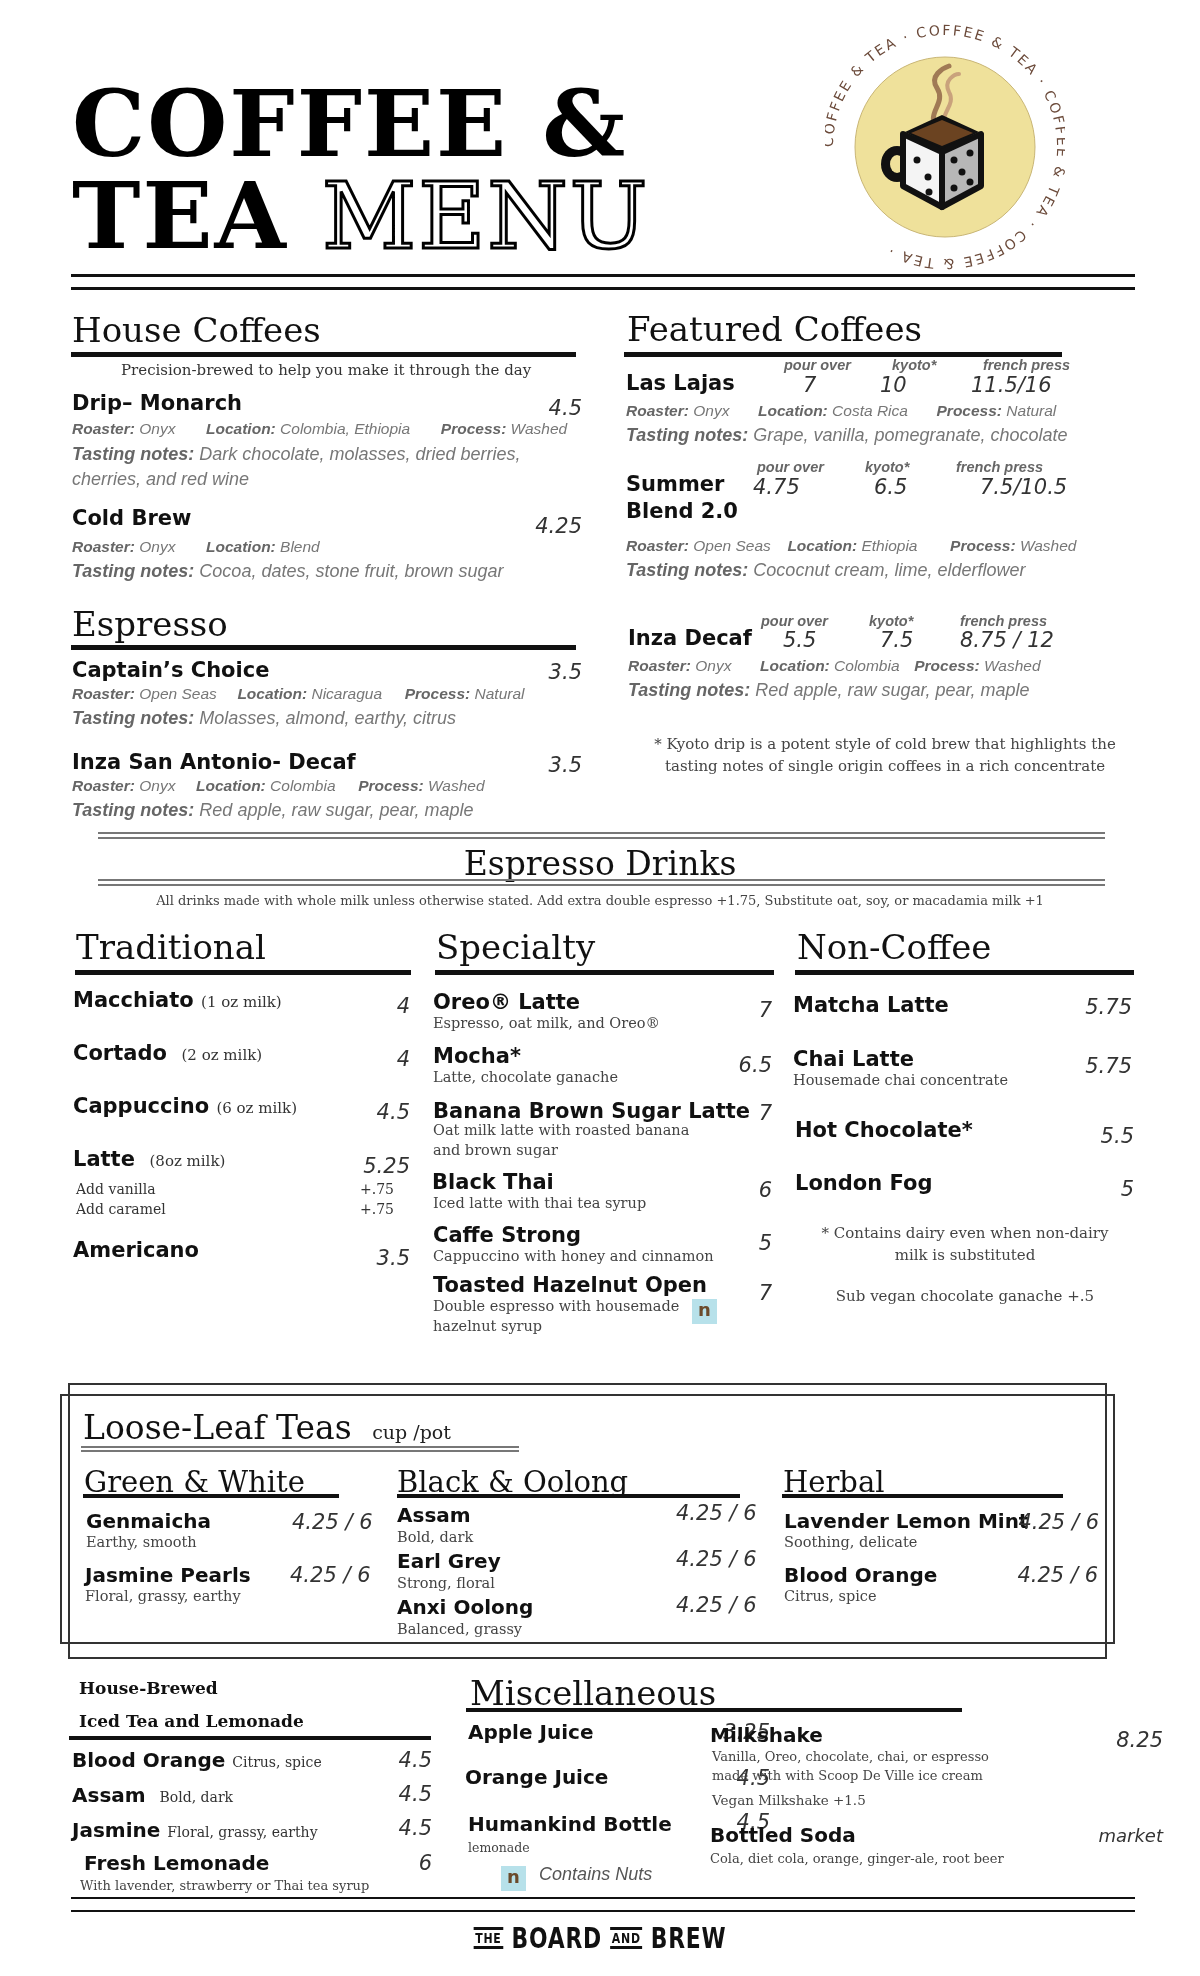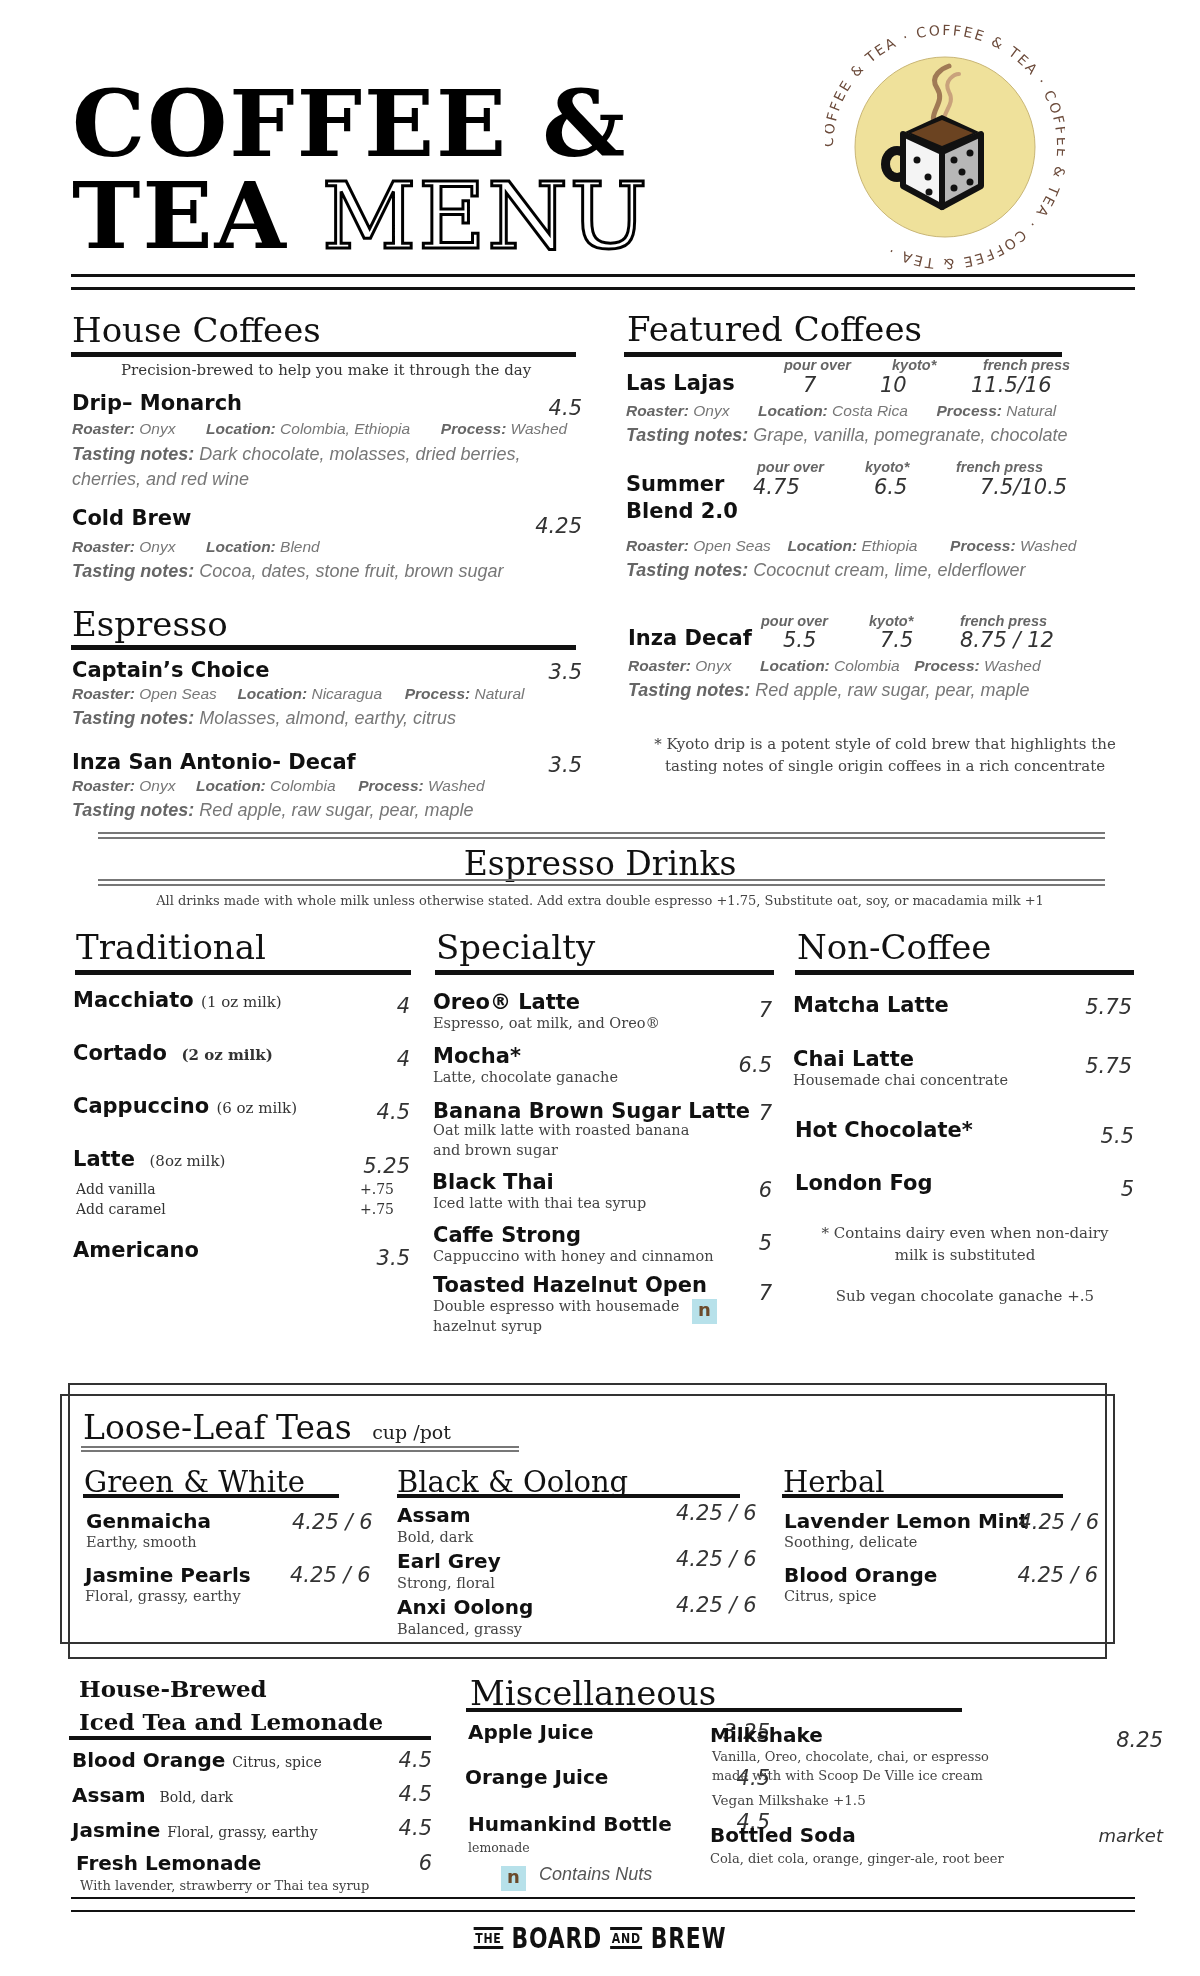--- a/index.html
+++ b/index.html
@@ -227,21 +227,21 @@
   <div class="abs" style="left:0; width:1200px; top:893px; text-align:center; font-family:'DejaVu Serif',serif; font-size:13px; color:#444;">All drinks made with whole milk unless otherwise stated. Add extra double espresso +1.75, Substitute oat, soy, or macadamia milk +1</div>
 
   <div class="sec-h" style="left:76px; top:930px;">Traditional</div>
   <div class="sec-bar" style="left:75px; top:970px; width:336px;"></div>
 
   <div>
     <div class="item-name" style="left:73px; top:990px;"><span>Macchiato</span> <span class="small-serif" style="position:static; font-weight:400;">(1 oz milk)</span></div>
     <div class="price" style="right:790px; top:996px;">4</div>
   </div>
   <div>
-    <div class="item-name" style="left:73px; top:1043px;"><span>Cortado</span> &nbsp;<span class="small-serif" style="position:static; font-weight:700;">(2 oz milk)</span></div>
+    <div class="item-name" style="left:73px; top:1043px;"><span>Cortado</span> &nbsp;<span class="small-serif" style="position:static; font-weight:400;">(2 oz milk)</span></div>
     <div class="price" style="right:790px; top:1049px;">4</div>
   </div>
   <div>
     <div class="item-name" style="left:73px; top:1096px;"><span>Cappuccino</span> <span class="small-serif" style="position:static; font-weight:400;">(6 oz milk)</span></div>
     <div class="price" style="right:790px; top:1102px;">4.5</div>
   </div>
   <div>
     <div class="item-name" style="left:73px; top:1149px;"><span>Latte</span> &nbsp;<span class="small-serif" style="position:static; font-weight:400;">(8oz milk)</span></div>
     <div class="price" style="right:790px; top:1156px;">5.25</div>
     <div class="small-serif" style="left:76px; top:1182px; font-size:14px;">Add vanilla</div>
@@ -366,40 +366,40 @@
     <div class="price" style="right:101px; top:1512px;">4.25 / 6</div>
   </div>
   <div>
     <div class="item-name" style="left:784px; top:1565px; font-size:20px;">Blood Orange</div>
     <div class="desc" style="left:784px; top:1586px;">Citrus, spice</div>
     <div class="price" style="right:102px; top:1565px;">4.25 / 6</div>
   </div>
 </section>
 
 <section>
-  <div class="abs" style="left:79px; top:1672px; font-family:'DejaVu Serif',serif; font-weight:700; font-size:23px; line-height:33px; color:#111;">
+  <div class="abs" style="left:79px; top:1672px; font-family:'DejaVu Serif',serif; font-weight:700; font-size:17px; line-height:33px; color:#111;">
     <div>House-Brewed</div>
     <div>Iced Tea and Lemonade</div>
   </div>
   <div class="sec-bar" style="left:69px; top:1736px; width:362px; height:4px;"></div>
 
   <div>
     <div class="item-name" style="left:72px; top:1750px; font-size:20px;"><span>Blood Orange</span> <span class="small-serif" style="position:static; font-weight:400; font-size:14px;">Citrus, spice</span></div>
     <div class="price" style="right:768px; top:1750px;">4.5</div>
   </div>
   <div>
     <div class="item-name" style="left:72px; top:1785px; font-size:20px;"><span>Assam</span> &nbsp;<span class="small-serif" style="position:static; font-weight:400; font-size:14px;">Bold, dark</span></div>
     <div class="price" style="right:768px; top:1784px;">4.5</div>
   </div>
   <div>
     <div class="item-name" style="left:72px; top:1820px; font-size:20px;"><span>Jasmine</span> <span class="small-serif" style="position:static; font-weight:400; font-size:14px;">Floral, grassy, earthy</span></div>
     <div class="price" style="right:768px; top:1818px;">4.5</div>
   </div>
   <div>
-    <div class="item-name" style="left:76px; top:1853px; font-size:20px;">Fresh Lemonade</div>
+    <div class="item-name" style="left:84px; top:1853px; font-size:20px;">Fresh Lemonade</div>
     <div class="desc" style="left:80px; top:1876px; font-size:13px;">With lavender, strawberry or Thai tea syrup</div>
     <div class="price" style="right:768px; top:1853px;">6</div>
   </div>
 </section>
 
 <section>
   <div class="sec-h" style="left:470px; top:1676px;">Miscellaneous</div>
   <div class="sec-bar" style="left:466px; top:1708px; width:496px; height:4px;"></div>
 
   <div>

